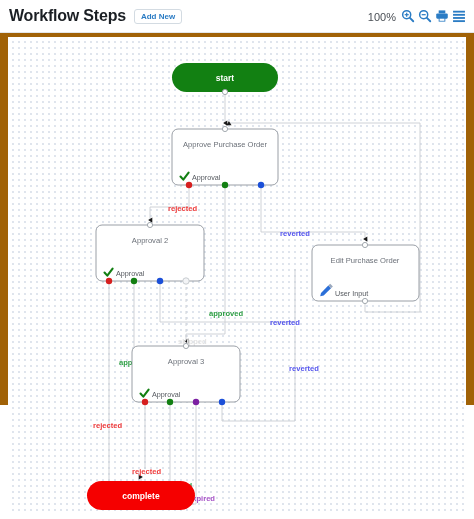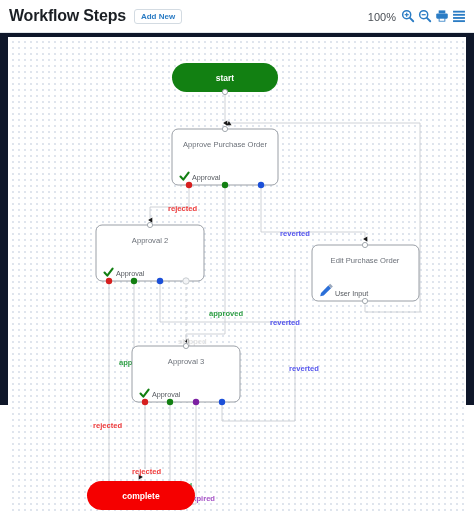--- a/index.html
+++ b/index.html
@@ -11,21 +11,21 @@
     width: 474px;
     height: 519px;
     font-family: "Liberation Sans", sans-serif;
     overflow: hidden;
   }
 
   #app {
     position: relative;
     width: 474px;
     height: 405px;
-    background: #0f172a;
+    background: #a16207;
     box-sizing: border-box;
   }
 
   
   #header {
     position: absolute;
     left: 0;
     top: 0;
     width: 474px;
     height: 33px;

